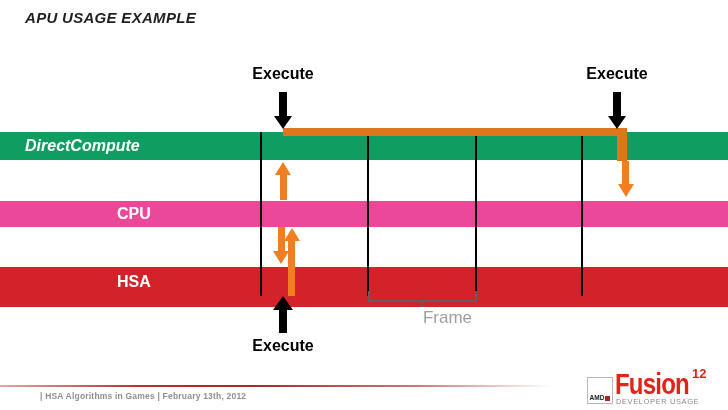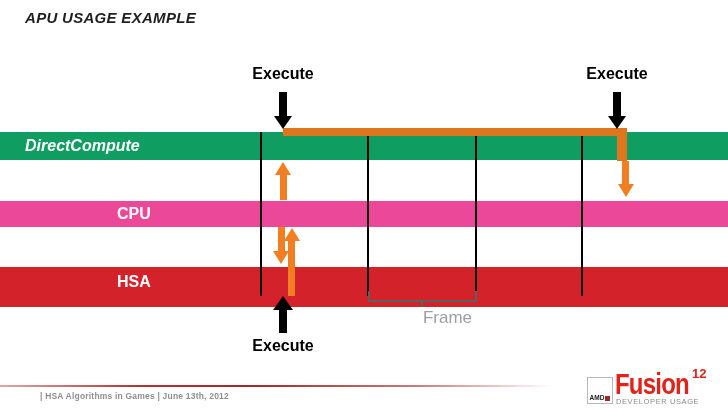--- a/index.html
+++ b/index.html
@@ -97,21 +97,21 @@
   <div class="abs bracket-part" style="left:475px;top:291px;width:1.5px;height:10px;"></div>
   <div class="abs bracket-part" style="left:368px;top:300px;width:108.5px;height:1.5px;"></div>
   <div class="abs bracket-part" style="left:421px;top:301px;width:1.5px;height:6px;"></div>
   <div class="abs frame-label">Frame</div>
 
   <div class="abs tri head-up-black" style="left:273px;top:296px;"></div>
   <div class="abs black-shaft" style="left:279px;top:310px;width:8px;height:23px;"></div>
   <div class="abs flow-label" style="left:233px;top:337px;">Execute</div>
 
   <div class="abs footer-line"></div>
-  <div class="abs footer-text">|  HSA Algorithms in Games  |   June 13th, 2012</div>
+  <div class="abs footer-text">|  HSA Algorithms in Games  |   February 13th, 2012</div>
 
   <div class="abs amd-box">
     <span class="amd-text">AMD</span>
       <span class="amd-square"></span>
   </div>
   <div class="abs fusion-word">Fusion</div>
   <div class="abs fusion-year">12</div>
   <div class="abs summit-label">DEVELOPER USAGE</div>
 
 </div>

